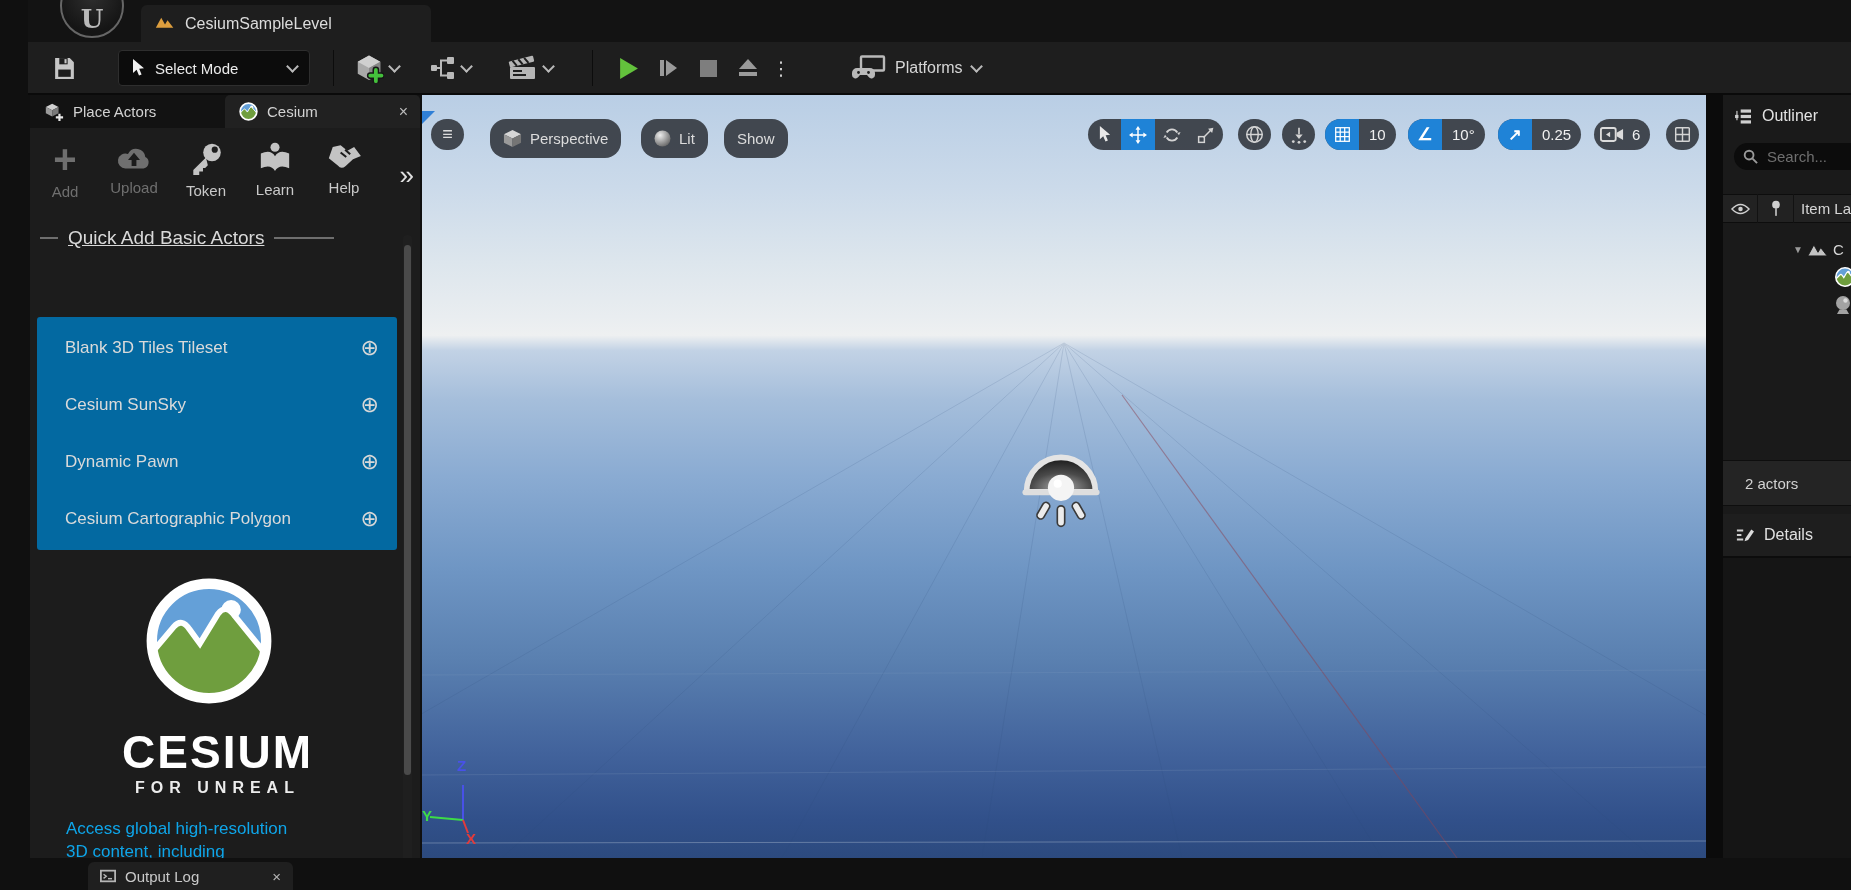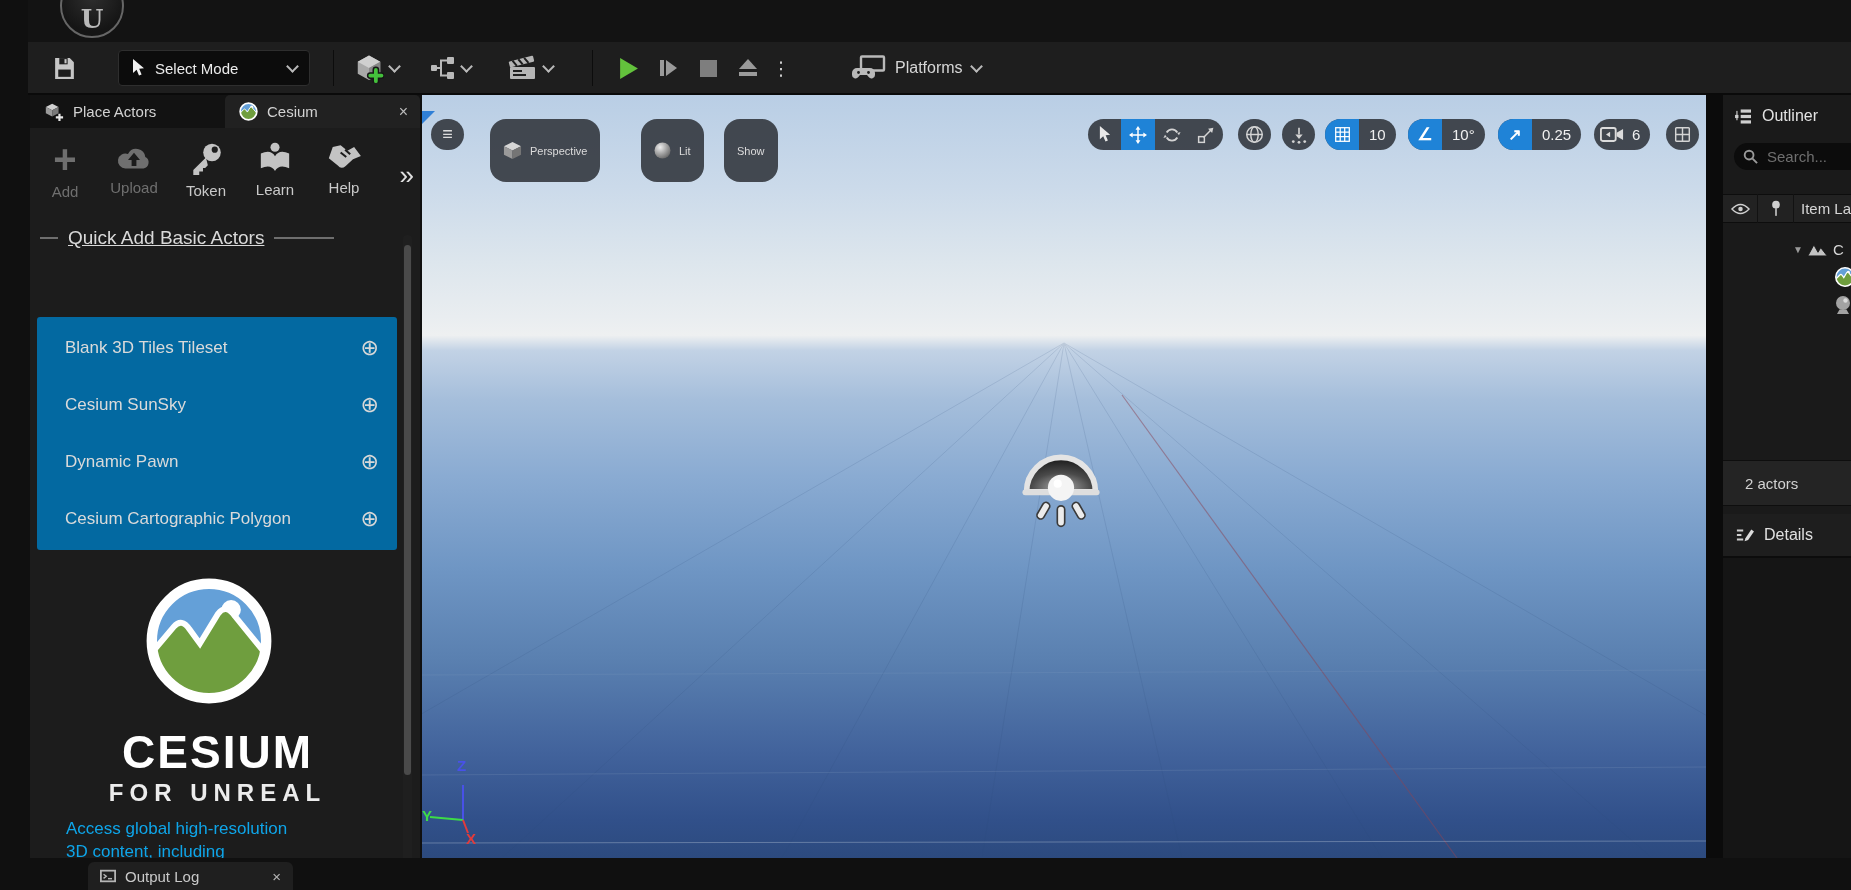--- a/index.html
+++ b/index.html
@@ -55,33 +55,33 @@
   .qlist{position:absolute;left:7px;top:222px;width:360px;background:#0369a1;border-radius:3px;padding:6px 0;}
   .qrow{height:50px;display:flex;align-items:center;padding:0 18px 0 28px;justify-content:space-between;margin-bottom:7px;}
   .qrow:last-child{margin-bottom:0;}
   .qrow .t{font-size:17px;color:#dadada;}
   .qrow .plus{font-size:22px;color:#d8d8d8;}
   .vscroll{position:absolute;right:8px;top:140px;width:9px;height:645px;background:#1f1f1f;border-radius:4px;}
   .vscroll .thumb{position:absolute;left:1px;top:10px;width:7px;height:530px;background:#4a4a4a;border-radius:4px;}
   .brandlogo{position:absolute;left:114px;top:481px;width:130px;height:130px;}
   .brandword{position:absolute;left:0;top:630px;width:375px;text-align:center;font-weight:800;font-size:46px;
              letter-spacing:2px;color:#fff;}
-  .brandsub{position:absolute;left:0;top:684px;width:375px;text-align:center;font-weight:bold;font-size:24px;
+  .brandsub{position:absolute;left:0;top:684px;width:375px;text-align:center;font-weight:bold;font-size:16px;
             letter-spacing:6px;color:#ececec;}
   .branddesc{position:absolute;left:36px;top:722px;font-size:17px;line-height:23px;color:#0ea5e9;}
 
   
   .viewport{left:422px;top:95px;width:1284px;height:763px;overflow:hidden;
     background:linear-gradient(180deg,#b9cee5 0%,#cbdaea 12%,#dde6ed 22%,#e9edf0 29%,#eef0f1 31.5%,
                #c2d2e5 33.5%,#a5bedb 40%,#8aabd2 50%,#6f96c4 62%,#5a80b0 74%,#42639c 86%,#31508a 95%,#2c4a7e 100%);}
   .focus-tri{position:absolute;left:0;top:16px;width:13px;height:13px;background:#2f7fd6;
              clip-path:polygon(0 0,100% 0,0 100%);}
   .vbtn{position:absolute;top:24px;height:31px;border-radius:16px;background:rgba(40,44,50,.84);
         display:flex;align-items:center;justify-content:center;color:#dcdcdc;}
-  .vpill{padding:16px 13px;gap:8px;font-size:11px;}
+  .vpill{padding:4px 13px;gap:8px;font-size:15px;}
   .vround{width:33px;}
   .vgroup{position:absolute;top:24px;height:31px;border-radius:16px;overflow:hidden;display:flex;background:rgba(40,44,50,.84);}
   .vgroup .cell{height:31px;display:flex;align-items:center;justify-content:center;color:#f0f0f0;font-size:15px;}
   .cell.blue{background:#1f83d7;}
   .cell.num{padding:0 10px;}
   .axis{pointer-events:none;}
   .axis span{position:absolute;font-size:15px;font-weight:bold;}
 
   
   .gapv{background:#0b0b0b;}
@@ -117,20 +117,28 @@
 </head>
 <body>
 
 <div class="screen">
 
 
   <div class="abs topbar">
     <div class="abs ulogo">
         <span>U</span>
       </div>
+    <div class="abs leveltab">
+      <span>
+        <svg width="20" height="16" viewBox="0 0 24 18">
+            <path d="M1 16 L7.5 4 L12 12 L15 7 L22 16 Z" fill="#dd9e3e"></path>
+          </svg>
+      </span>
+      <span class="t">CesiumSampleLevel</span>
+    </div>
   </div>
 
   <div class="abs toolbar"></div>
   <div class="abs tbtn" style="left:46px;width:36px;">
     <svg width="25" height="27" viewBox="0 0 24 24">
       <path d="M3 2 h14 l4 4 v16 H3 Z" fill="#c6c6c6"></path>
       <rect x="7" y="2" width="8" height="6" fill="#1e1e1e"></rect>
         <rect x="12" y="3" width="2" height="4" fill="#c6c6c6"></rect>
       <rect x="6" y="13" width="12" height="7" fill="#1e1e1e"></rect>
     </svg>

